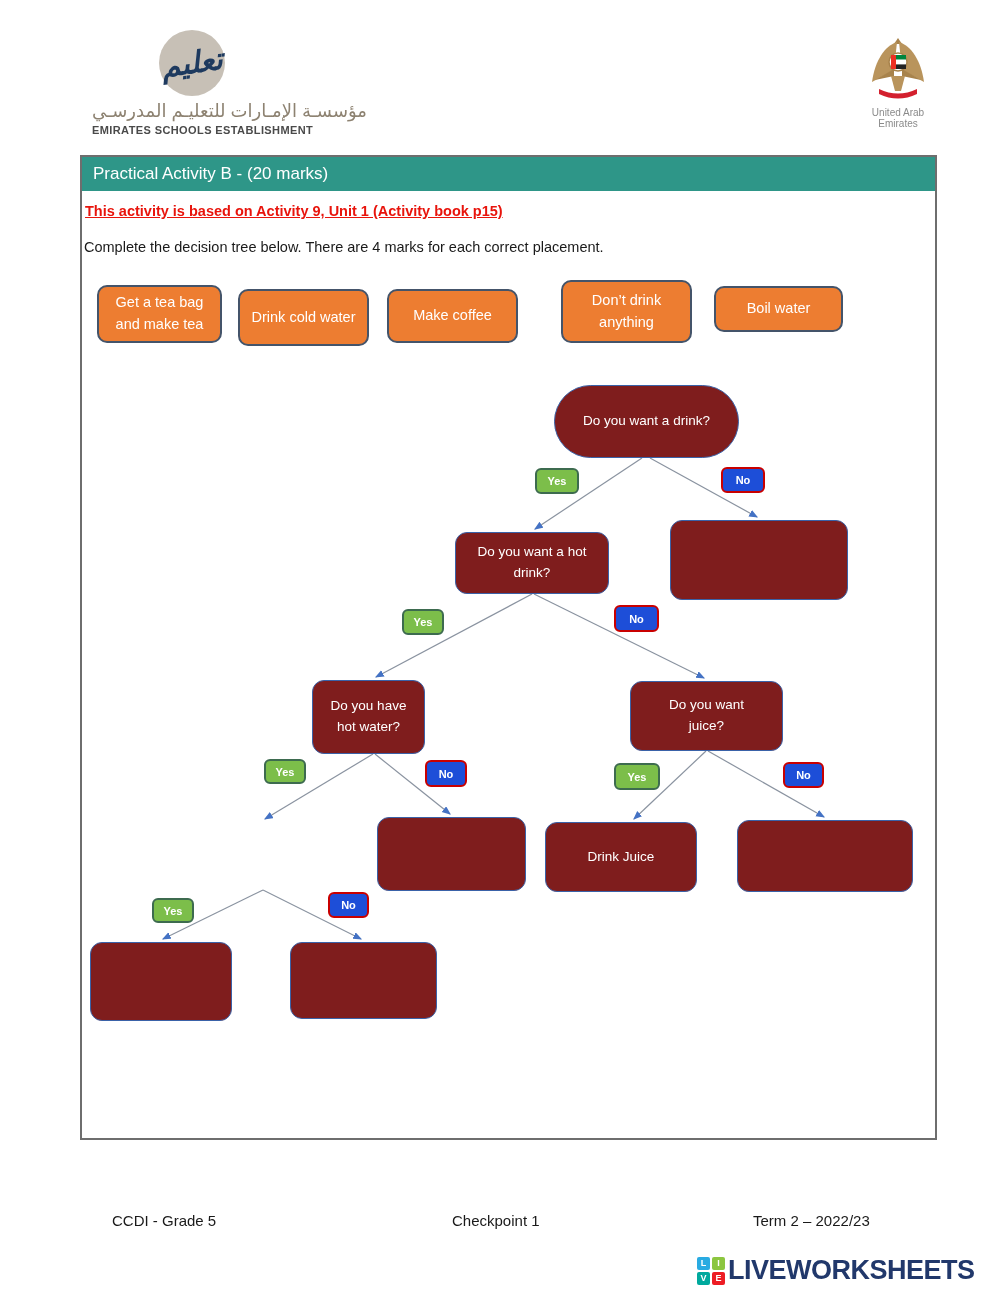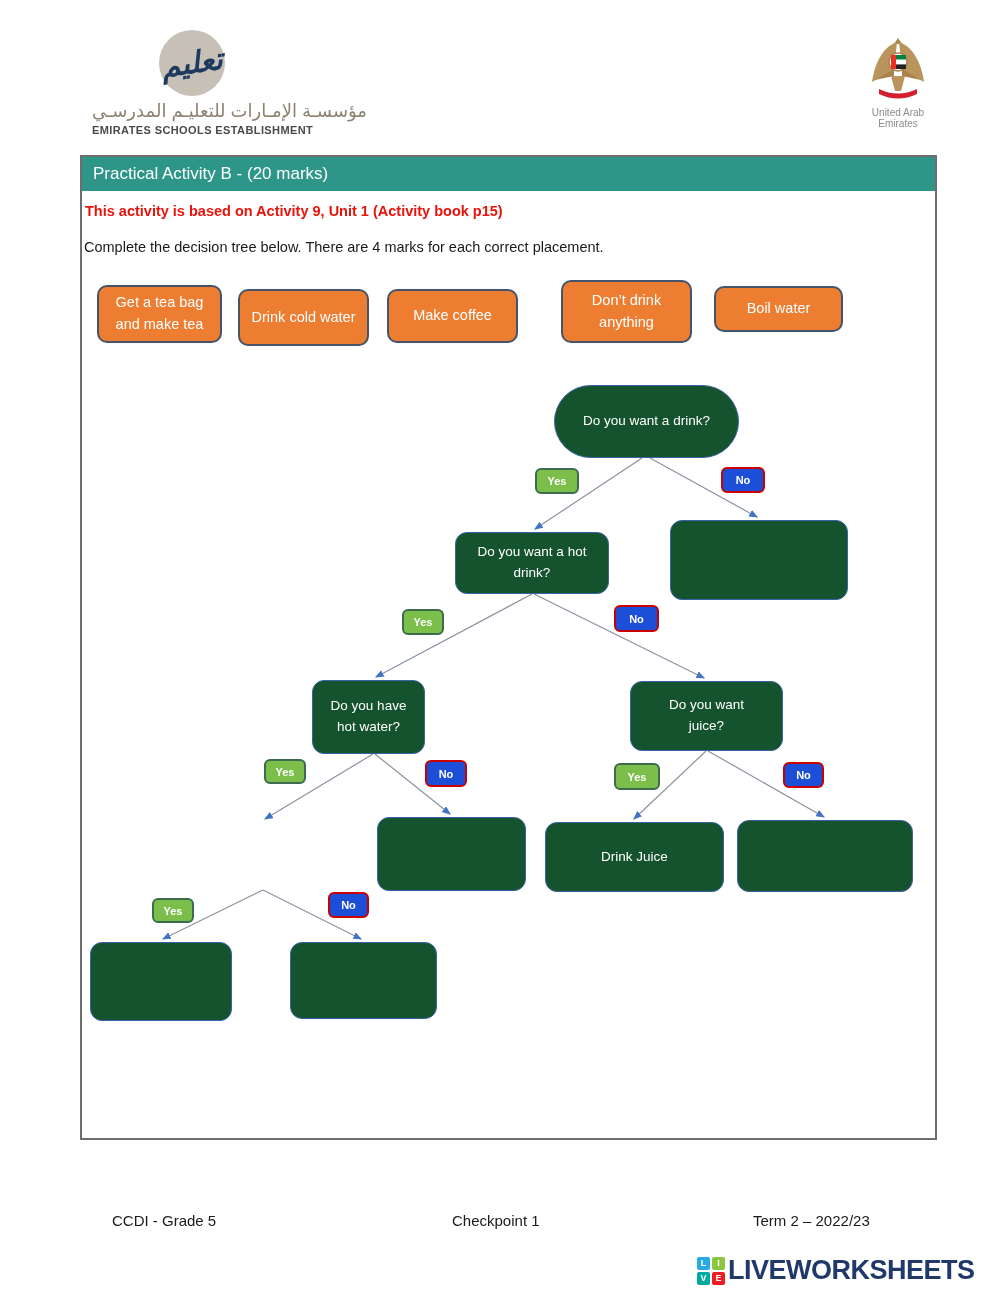--- a/index.html
+++ b/index.html
@@ -20,49 +20,49 @@
   .uae-caption{color:#8a8a8a;font-size:10px;margin-top:1px;}
   
   .worksheet{
     position:absolute;left:80px;top:155px;width:857px;height:985px;
     border:2px solid #6e6e6e;box-sizing:border-box;background:#fff;
   }
   .title-bar{
     position:absolute;left:0;top:0;width:100%;height:34px;background:#2e9688;
     color:#fff;font-size:17px;display:flex;align-items:center;padding-left:11px;box-sizing:border-box;
   }
-  .note{position:absolute;left:3px;top:46px;color:#e8140c;font-weight:bold;font-size:14.5px;}
+  .note{position:absolute;left:3px;top:46px;color:#e8140c;font-weight:bold;font-size:14.5px;text-decoration:underline;}
   .instruction{position:absolute;left:2px;top:82px;color:#1a1a1a;font-size:14.5px;}
   
   .drag{
     position:absolute;background:#ed7d31;border:2px solid #44546a;border-radius:10px;
     color:#fff;font-size:14.5px;display:flex;align-items:center;justify-content:center;
     text-align:center;box-sizing:border-box;padding:2px 8px;line-height:1.5;cursor:grab;
   }
   .d1{left:15px;top:128px;width:125px;height:58px;}
   .d2{left:156px;top:132px;width:131px;height:57px;}
   .d3{left:305px;top:132px;width:131px;height:54px;}
   .d4{left:479px;top:123px;width:131px;height:63px;}
   .d5{left:632px;top:129px;width:129px;height:46px;}
   
   .lines{position:absolute;left:0;top:0;width:857px;height:985px;pointer-events:none;}
   .node{
-    position:absolute;background:#14532d;border:1px solid #3a62a8;border-radius:12px;
+    position:absolute;background:#7f1d1d;border:1px solid #3a62a8;border-radius:12px;
     color:#fff;font-size:13.5px;display:flex;align-items:center;justify-content:center;
     text-align:center;box-sizing:border-box;line-height:1.55;
   }
   .pill{border-radius:37px;}
   .n-root{left:472px;top:228px;width:185px;height:73px;padding:0 26px;}
   .n-hotdrink{left:373px;top:375px;width:154px;height:62px;padding:0 12px;}
   .n-slot-a{left:588px;top:363px;width:178px;height:80px;}
   .n-hotwater{left:230px;top:523px;width:113px;height:74px;padding:0 10px;}
   .n-juice{left:548px;top:524px;width:153px;height:70px;padding:0 28px;}
   .n-tea{left:118px;top:665px;width:126px;height:68px;padding:0 14px;}
   .n-slot-b{left:295px;top:660px;width:149px;height:74px;}
-  .n-drinkjuice{left:463px;top:665px;width:179px;height:70px;}
+  .n-drinkjuice{left:463px;top:665px;width:152px;height:70px;}
   .n-slot-c{left:655px;top:663px;width:176px;height:72px;}
   .n-slot-d{left:8px;top:785px;width:142px;height:79px;}
   .n-slot-e{left:208px;top:785px;width:147px;height:77px;}
   .chip{
     position:absolute;border-radius:6px;color:#fff;font-size:11px;font-weight:bold;
     display:flex;align-items:center;justify-content:center;box-sizing:border-box;
   }
   .chip.yes{background:#7cbe4a;border:2px solid #3d6b4f;}
   .chip.no{background:#1d4ed8;border:2px solid #c90000;}
   .y1{left:453px;top:311px;width:44px;height:26px;}

